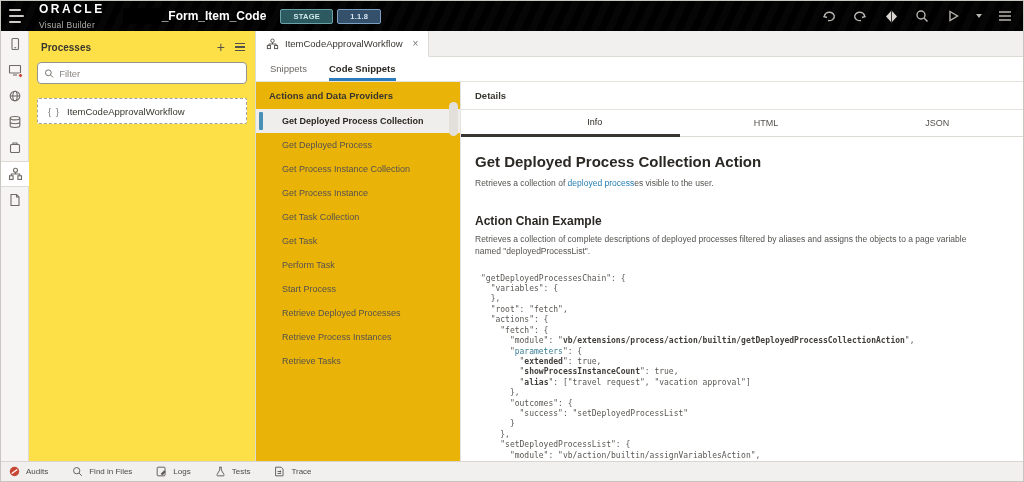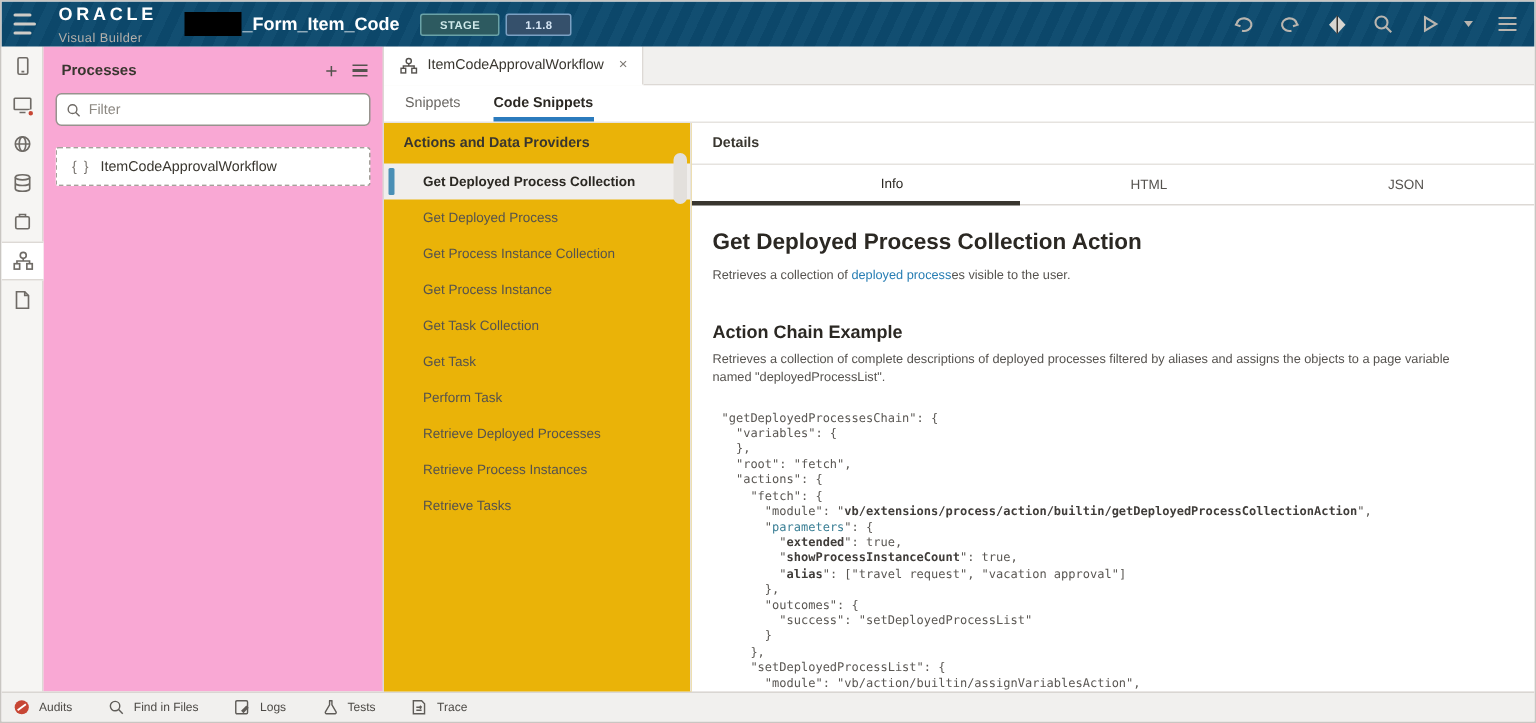--- a/index.html
+++ b/index.html
@@ -2,21 +2,21 @@
 <html><head>
 <meta charset="utf-8">
 <style>
   * { margin:0; padding:0; box-sizing:border-box; }
   html,body { background:#e8e6e3; }
   body { font-family:"Liberation Sans", sans-serif; }
   .app { width:1024px; height:482px; background:#fff; position:relative; overflow:hidden;
          display:flex; flex-direction:column; border:1px solid #c9c6c2; }
 
   
-  .topbar { height:30px; background:#0c4a6e; flex:0 0 30px; display:flex; align-items:center;
+  .topbar { height:30px; background:#000000; flex:0 0 30px; display:flex; align-items:center;
             padding:0 10px 0 8px; position:relative; }
   .topbar::before { content:""; position:absolute; inset:0;
     background:repeating-linear-gradient(115deg, rgba(255,255,255,0.025) 0 7px, rgba(0,0,0,0.04) 7px 14px); }
   .topbar > * { position:relative; z-index:1; }
   .menu-btn { width:18px; height:14px; display:flex; flex-direction:column; justify-content:space-between; cursor:pointer; margin-right:12px; }
   .menu-btn i { display:block; height:2px; background:#cfccc7; border-radius:1px; }
   .menu-btn i:nth-child(1){ width:12px;} .menu-btn i:nth-child(2){ width:15px;} .menu-btn i:nth-child(3){ width:12px;}
   .brand { line-height:1; margin-right:18px; }
   .brand .o1 { color:#fff; font-size:12px; font-weight:bold; letter-spacing:2.5px; display:block; }
   .brand .o2 { color:#b4b0aa; font-size:8.5px; display:block; margin-top:6px; letter-spacing:0.3px; }
@@ -34,21 +34,21 @@
   .body { flex:1; display:flex; min-height:0; }
 
   
   .rail { width:28px; background:#f6f5f3; border-right:1px solid #ddd9d5; display:flex; flex-direction:column; align-items:stretch; }
   .rail-item { height:26px; display:flex; align-items:center; justify-content:center; cursor:pointer; position:relative; }
   .rail-item svg { stroke:#6f6b66; fill:none; stroke-width:1.1; }
   .rail-item.selected { background:#fff; border-top:1px solid #ddd9d5; border-bottom:1px solid #ddd9d5; margin-right:-1px; }
   .red-dot { position:absolute; right:5px; bottom:5px; width:5px; height:5px; border-radius:50%; background:#c74634; border:1px solid #f6f5f3; }
 
   
-  .proc-panel { width:227px; border-right:1px solid #ddd9d5; background:#f9a8d4; display:flex; flex-direction:column; }
+  .proc-panel { width:227px; border-right:1px solid #ddd9d5; background:#fde047; display:flex; flex-direction:column; }
   .proc-head { display:flex; align-items:center; padding:9px 10px 6px 12px; }
   .proc-title { font-size:10px; font-weight:bold; color:#39362f; flex:1; }
   .proc-head .pbtn { color:#55524e; cursor:pointer; margin-left:10px; line-height:1; }
   .plus-icon { font-size:14px; font-weight:normal; }
   .lines-icon { display:flex; flex-direction:column; gap:2px; }
   .lines-icon i { width:10px; height:1.6px; background:#55524e; display:block; }
   .filter-wrap { margin:2px 8px 10px 8px; border:1px solid #979side3; border:1px solid #97938e; border-radius:4px; height:22px; display:flex; align-items:center; padding:0 6px; background:#fff; }
   .filter-wrap svg { stroke:#6f6b66; fill:none; stroke-width:1.3; margin-right:5px; }
   .filter-input { border:none; outline:none; font-size:9.5px; color:#39362f; width:100%; font-family:"Liberation Sans",sans-serif; }
   .filter-input::placeholder { color:#8c8882; }
@@ -251,20 +251,21 @@
         <div class="actions-col">
           <div class="actions-title">Actions and Data Providers</div>
           <div>
               <div class="action-item selected">Get Deployed Process Collection</div>
               <div class="action-item">Get Deployed Process</div>
               <div class="action-item">Get Process Instance Collection</div>
               <div class="action-item">Get Process Instance</div>
               <div class="action-item">Get Task Collection</div>
               <div class="action-item">Get Task</div>
               <div class="action-item">Perform Task</div>
+              <div class="action-item">Start Process</div>
               <div class="action-item">Retrieve Deployed Processes</div>
               <div class="action-item">Retrieve Process Instances</div>
               <div class="action-item">Retrieve Tasks</div>
             </div>
           <div class="actions-scrollbar"></div>
         </div>
 
         <div class="details-col">
           <div class="details-title">Details</div>
           <div class="info-tabs">

